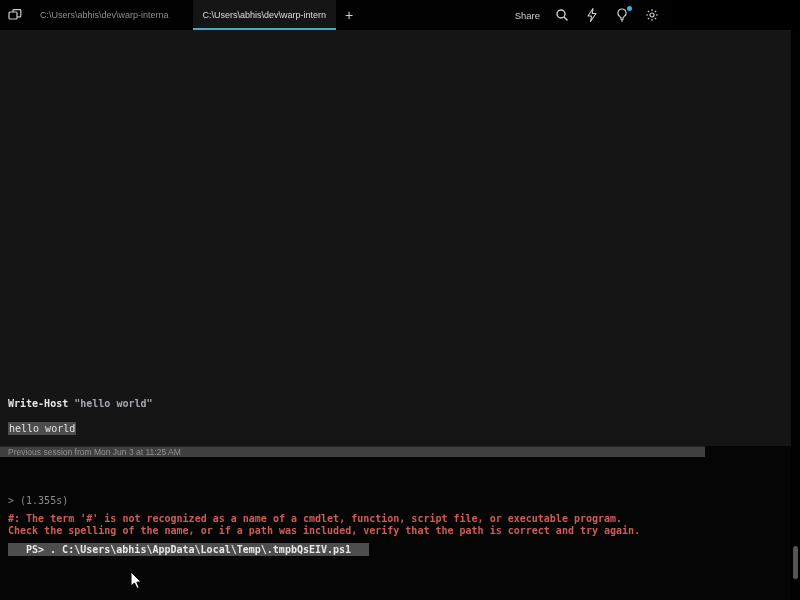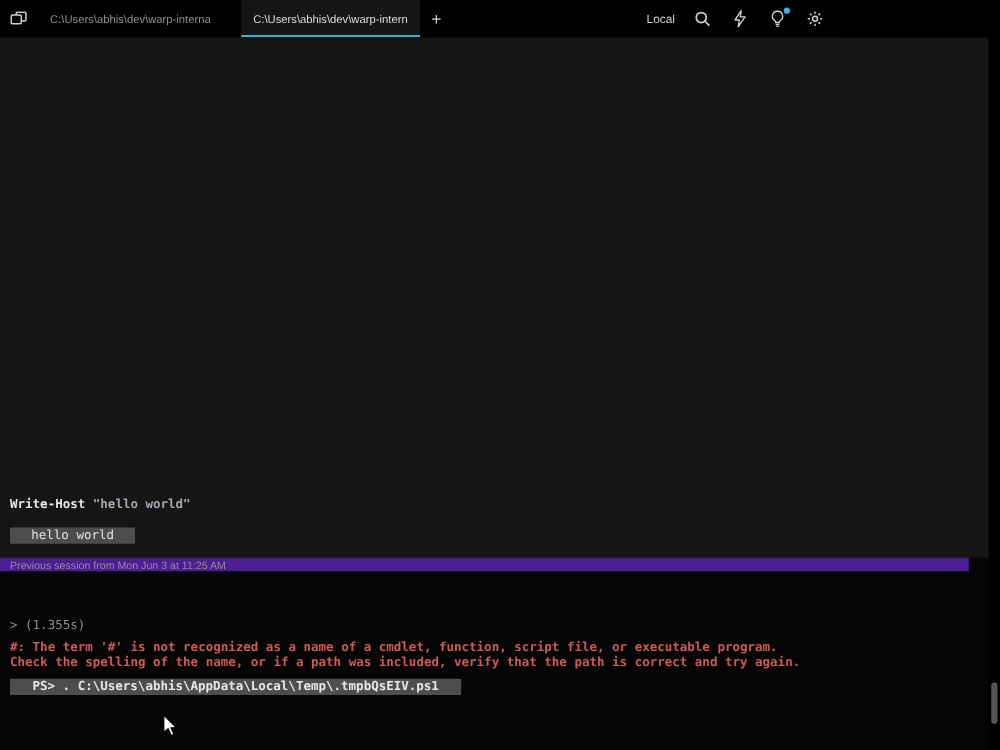--- a/index.html
+++ b/index.html
@@ -50,26 +50,26 @@
     background: #151515;
   }
   .mono {
     font-family: "DejaVu Sans Mono", monospace; font-size: 10px; line-height: 13px;
     white-space: pre;
   }
   .cmd-line { position: absolute; left: 8px; top: 367px; font-weight: bold; color: #e8e8e8; }
   .cmd-line .cmd-arg { color: #a6a6b2; font-weight: bold; }
   .output-sel {
     position: absolute; left: 8px; top: 392px;
-    background: #4d4d4d; color: #e2e2e2; padding: 0 17px;
+    background: #4d4d4d; color: #e2e2e2; padding: 0 1px;
   }
 
   .session-divider {
-    position: absolute; left: 0; top: 416px; width: 775px; height: 11px;
-    background: #4c1d95; border-top: 1px solid #262626;
+    position: absolute; left: 0; top: 416px; width: 705px; height: 11px;
+    background: #404040; border-top: 1px solid #262626;
     display: flex; align-items: center;
   }
   .session-divider-label {
     color: #909090; font-size: 8.5px; padding-left: 8px; white-space: nowrap;
   }
 
   .cur-session { position: absolute; left: 0; top: 427px; width: 791px; height: 143px; }
   .duration { position: absolute; left: 8px; top: 37px; color: #8c8c8c; }
   .err-line { position: absolute; left: 8px; color: #cf5b55; font-weight: bold; }
   .err-1 { top: 55px; }
@@ -108,21 +108,21 @@
   </div>
   <div class="tab active">
     <span>C:\Users\abhis\dev\warp-intern</span>
   </div>
 
   <div class="new-tab">
     <span>+</span>
   </div>
 
   <div class="header-right">
-    <span class="share-label">Local</span>
+    <span class="share-label">Share</span>
 
     <span class="hicon">
       <svg width="14" height="14" viewBox="0 0 14 14">
         <circle cx="6" cy="6" r="4" fill="none" stroke="#cfcfcf" stroke-width="1.4"></circle>
         <line x1="9" y1="9" x2="12.5" y2="12.5" stroke="#cfcfcf" stroke-width="1.4"></line>
       </svg>
     </span>
 
     <span class="hicon">
       <svg width="12" height="14" viewBox="0 0 12 14">

